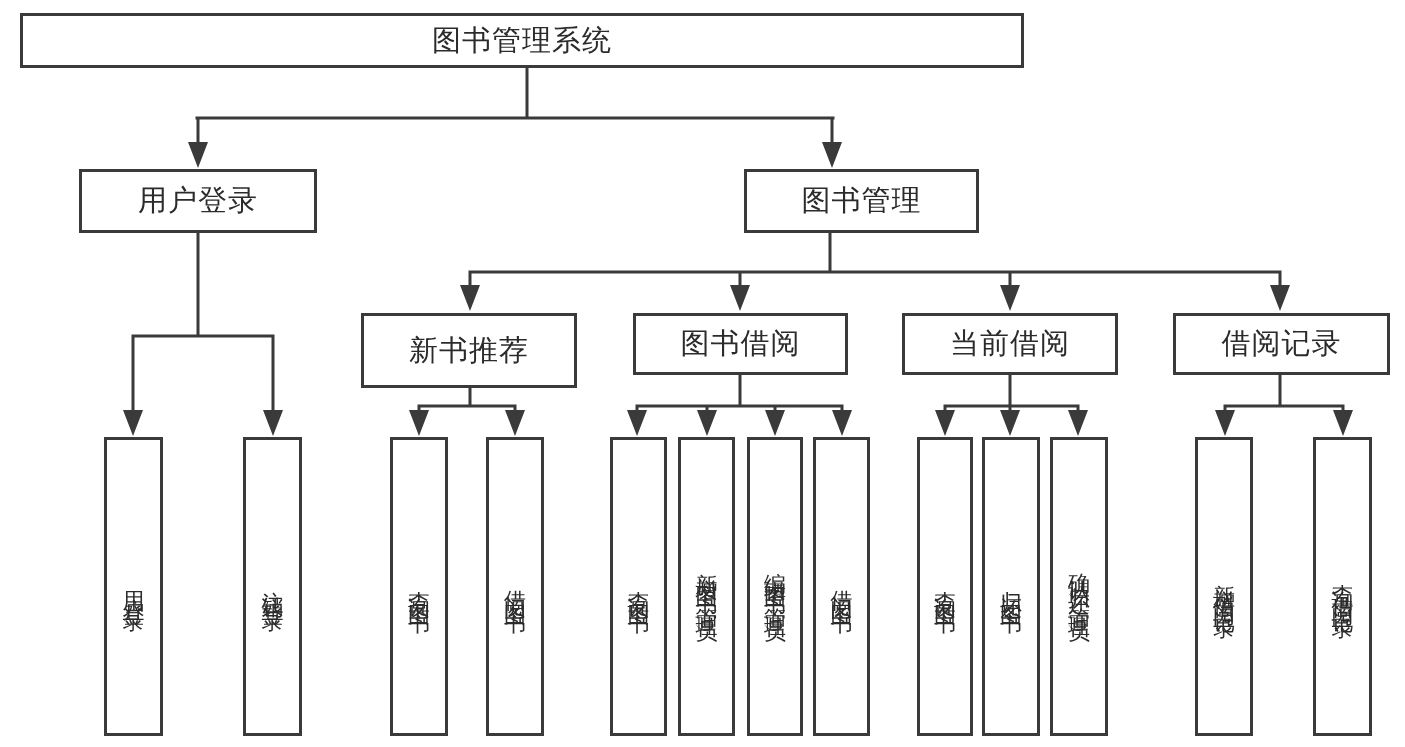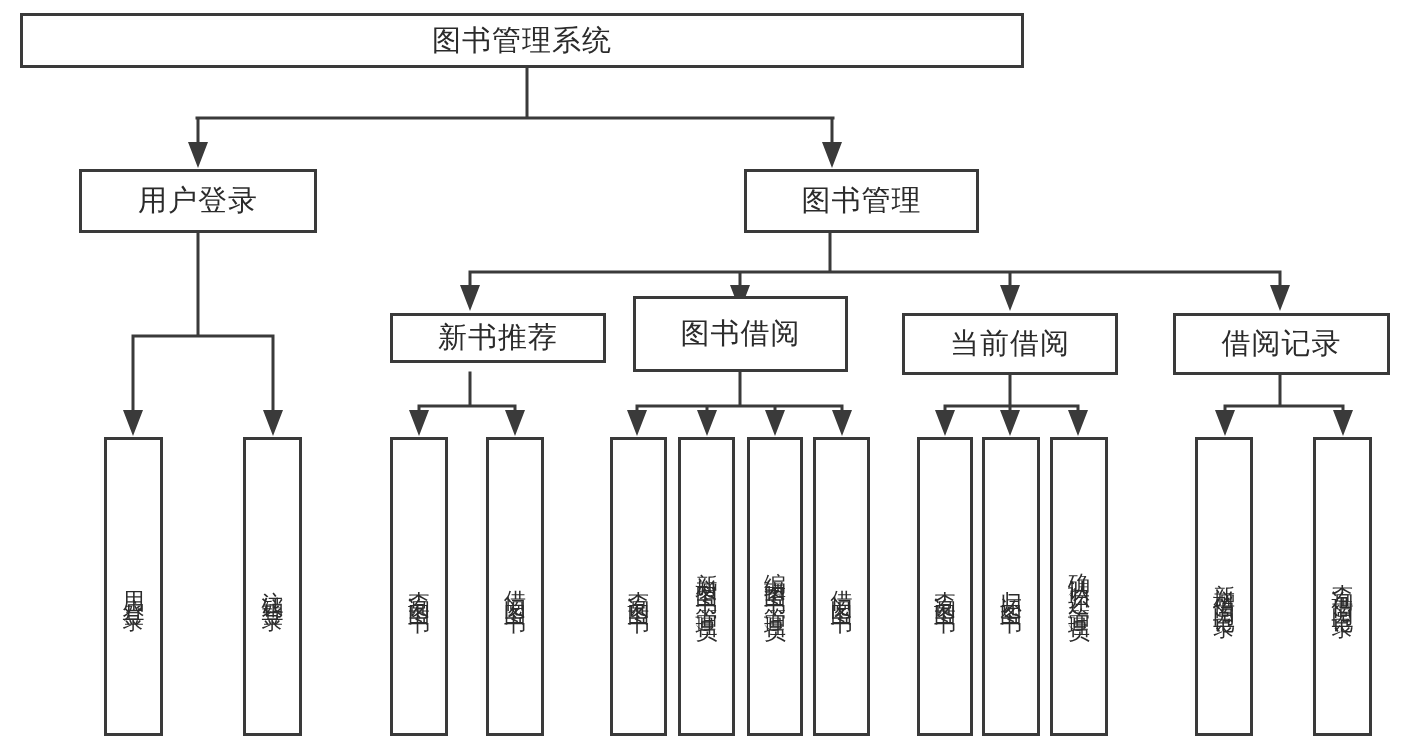--- a/index.html
+++ b/index.html
@@ -101,24 +101,24 @@
     <span class="hlabel">图书管理系统</span>
   </div>
 
   <div class="box" style="left:79px; top:169px; width:238px; height:64px;">
     <span class="hlabel">用户登录</span>
   </div>
   <div class="box" style="left:712px; top:169px; width:235px; height:64px;margin-left:32px;">
     <span class="hlabel">图书管理</span>
   </div>
 
-  <div class="box" style="left:361px; top:313px; width:216px; height:50px;margin-left:29px;">
+  <div class="box" style="left:361px; top:313px; width:216px; height:75px;">
     <span class="hlabel">新书推荐</span>
   </div>
-  <div class="box" style="left:633px; top:296px; width:215px; height:76px;">
+  <div class="box" style="left:633px; top:313px; width:215px; height:62px;">
     <span class="hlabel">图书借阅</span>
   </div>
   <div class="box" style="left:1173px; top:313px; width:217px; height:62px;">
     <span class="hlabel">借阅记录</span>
   </div>
   <div class="box" style="left:902px; top:313px; width:216px; height:62px;">
     <span class="hlabel">当前借阅</span>
   </div>
 
   <div class="box" style="left:104px; top:437px; width:59px; height:299px;">

